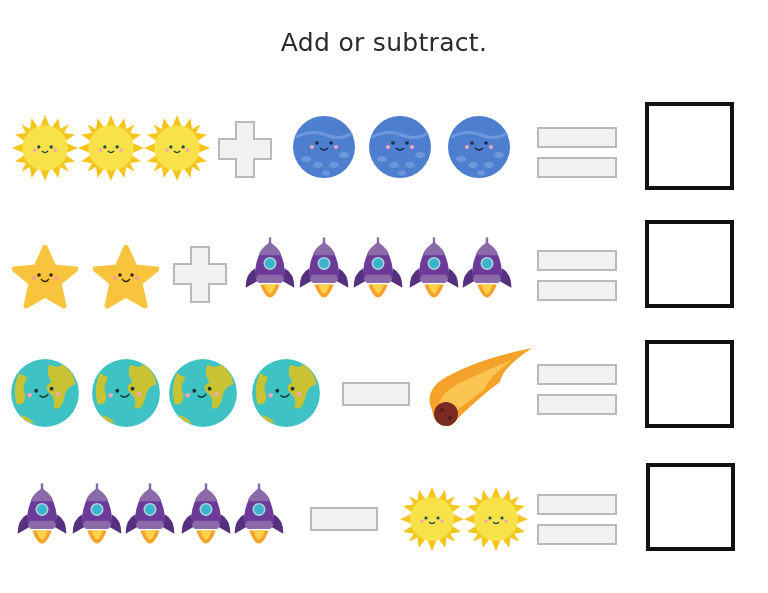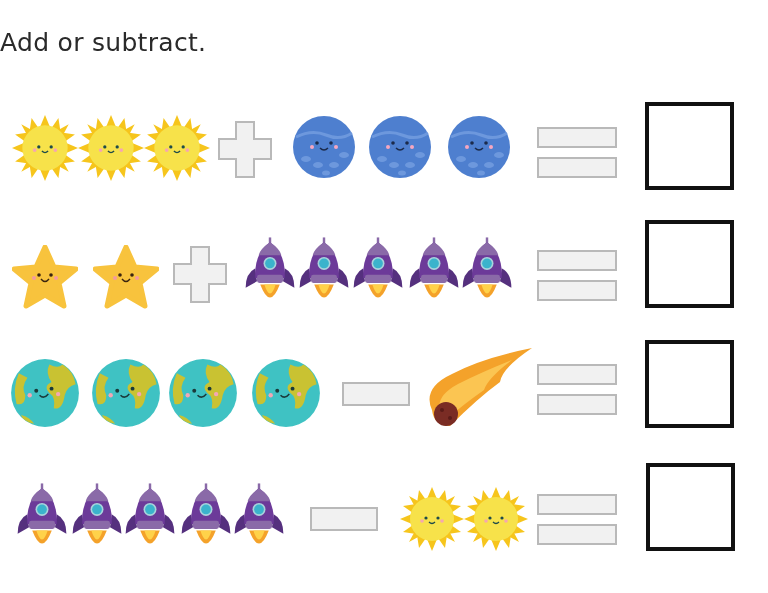--- a/index.html
+++ b/index.html
@@ -1,17 +1,17 @@
 <!DOCTYPE html>
 <html><head>
 <meta charset="utf-8">
 <style>
   html, body { margin:0; padding:0; background:#ffffff; }
   body { width:768px; height:593px; position:relative; overflow:hidden; font-family:"DejaVu Sans", sans-serif; }
-  .title { position:absolute; top:28px; left:0; width:768px; text-align:left; font-size:25px; color:#2a2a2a; letter-spacing:0.3px; }
+  .title { position:absolute; top:28px; left:0; width:768px; text-align:center; font-size:25px; color:#2a2a2a; letter-spacing:0.3px; }
   .abs { position:absolute; }
   .minus-bar { position:absolute; background:#f1f1f1; border:2px solid #b9b9b9; box-sizing:border-box; }
   .answer-box { position:absolute; border:4px solid #111; box-sizing:border-box; background:#fff; }
   svg { display:block; }
 </style>
 </head>
 <body>
 
 <svg width="0" height="0" style="position:absolute">
   <defs>

